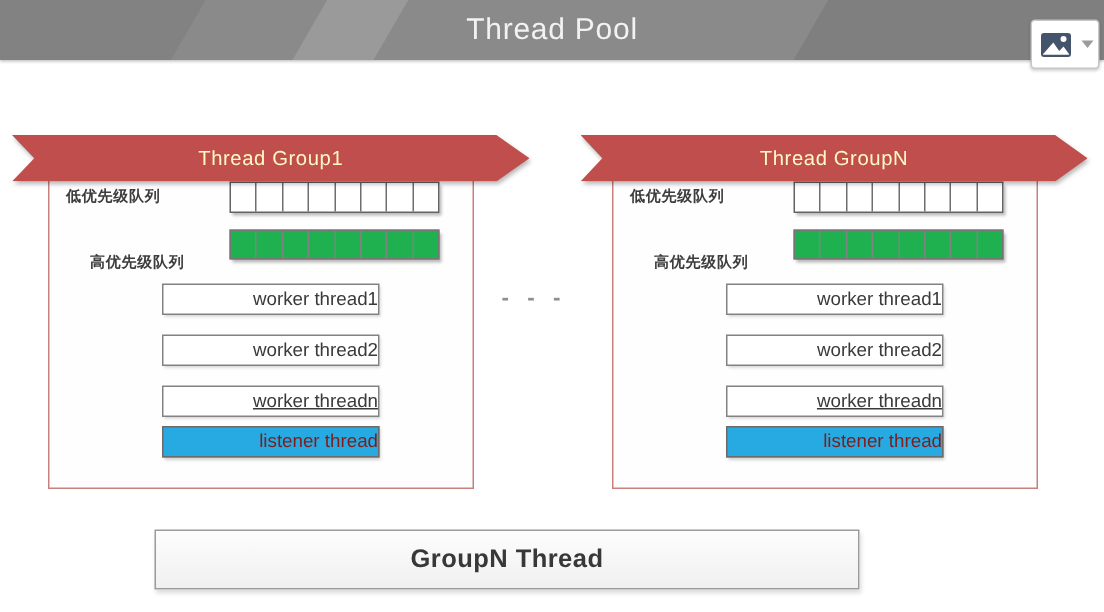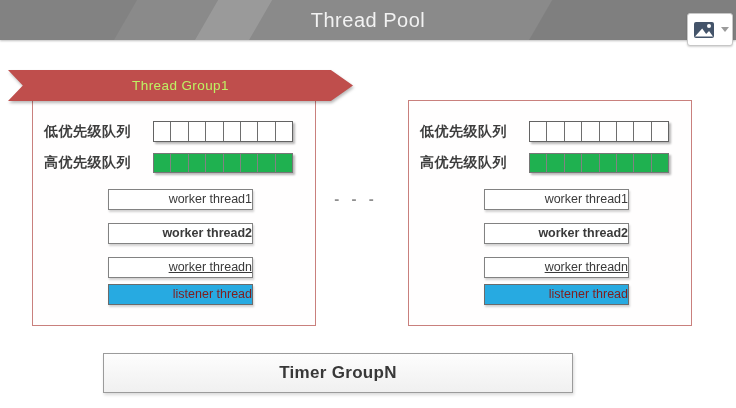--- a/index.html
+++ b/index.html
@@ -37,50 +37,50 @@
     border-top:5px solid #9b9b9b;margin-left:7px;}
   
   .group{position:absolute;top:70px;height:256px;}
   .group.g1{left:8px;width:345px;}
   .group.g2{left:387px;width:338px;}
   .banner-wrap{position:absolute;left:0;top:0;width:100%;height:31px;
     filter:drop-shadow(1px 2px 1.5px rgba(0,0,0,.28));z-index:2;}
   .banner{
     width:100%;height:100%;background:var(--banner-red,#bf4e4c);
     clip-path:polygon(0 0,93.6% 0,100% 50%,93.6% 100%,0 100%,4.3% 50%);
-    text-align:center;line-height:31px;font-size:13.5px;color:#bef264;letter-spacing:.4px;
+    text-align:center;line-height:31px;font-size:13.5px;color:#fef9c3;letter-spacing:.4px;margin-top:20px;
   }
   .gbox{
     position:absolute;top:30px;width:284px;height:226px;background:#fffefe;
     border:1.5px solid var(--group-border,#c9807d);box-sizing:border-box;z-index:1;
   }
   .group.g1 .gbox{left:24px;}
   .group.g2 .gbox{left:21px;}
   .qlabel{
-    position:absolute;left:11px;width:108px;font-size:14px;font-weight:600;color:#3d3d3d;
+    position:absolute;left:11px;width:108px;font-size:10px;font-weight:600;color:#3d3d3d;
     line-height:21px;letter-spacing:.5px;
   }
   .qlabel.low{top:20px;}
-  .qlabel.high{top:51px;}
+  .qlabel.high{top:64px;margin-left:16px;}
   .queue{
     position:absolute;left:120px;width:140px;display:flex;box-sizing:border-box;
     border:1px solid #636363;box-shadow:1.5px 2px 2px rgba(0,0,0,.28);
   }
   .queue.low{top:20px;height:21px;background:#fff;}
   .queue.high{top:52px;height:20px;background:var(--queue-green,#1fb150);border-color:#767676;}
   .queue .cell{flex:1;border-right:1px solid #6e6e6e;}
   .queue.high .cell{border-right:1px solid #828282;}
   .queue .cell:last-child{border-right:none;}
   .tbox{
     position:absolute;left:75px;width:145px;height:21px;background:#fff;
     border:1px solid #828282;box-sizing:border-box;box-shadow:1px 1.5px 2px rgba(0,0,0,.18);
     text-align:right;font-size:12.5px;color:#3a3a3a;line-height:19px;
   }
   .tbox.w1{top:88px;}
-  .tbox.w2{top:122px;font-weight:bold;}
+  .tbox.w2{top:122px;}
   .tbox.wn{top:156px;text-decoration:underline;}
   .tbox.listener{top:183px;background:var(--listener-blue,#27aae1);border-color:#6b6b6b;color:#7f1d1d;}
   
   .dots{
     position:absolute;left:333px;top:190px;width:46px;text-align:center;
     font-size:15px;font-weight:700;color:#8f8f8f;letter-spacing:4px;
   }
   .timer{
     position:absolute;left:103px;top:353px;width:470px;height:40px;box-sizing:border-box;
     background:linear-gradient(#fdfdfd,#f0f0f0);border:1px solid #9b9b9b;
@@ -138,20 +138,23 @@
       <div class="tbox w1">worker thread1</div>
       <div class="tbox w2">worker thread2</div>
       <div class="tbox wn">worker threadn</div>
       <div class="tbox listener">listener thread</div>
     </div>
   </div>
 
   <div class="dots">- - -</div>
 
   <div class="group g2">
+    <div class="banner-wrap">
+      <div class="banner">Thread GroupN</div>
+    </div>
     <div class="gbox">
       <span class="qlabel low">低优先级队列</span>
       <div class="queue low">
           <span class="cell"></span>
           <span class="cell"></span>
           <span class="cell"></span>
           <span class="cell"></span>
           <span class="cell"></span>
           <span class="cell"></span>
           <span class="cell"></span>
@@ -168,15 +171,15 @@
           <span class="cell"></span>
           <span class="cell"></span>
         </div>
       <div class="tbox w1">worker thread1</div>
       <div class="tbox w2">worker thread2</div>
       <div class="tbox wn">worker threadn</div>
       <div class="tbox listener">listener thread</div>
     </div>
   </div>
 
-  <div class="timer">Timer GroupN</div>
+  <div class="timer">GroupN Thread</div>
 
 </div>
 
 </body></html>

